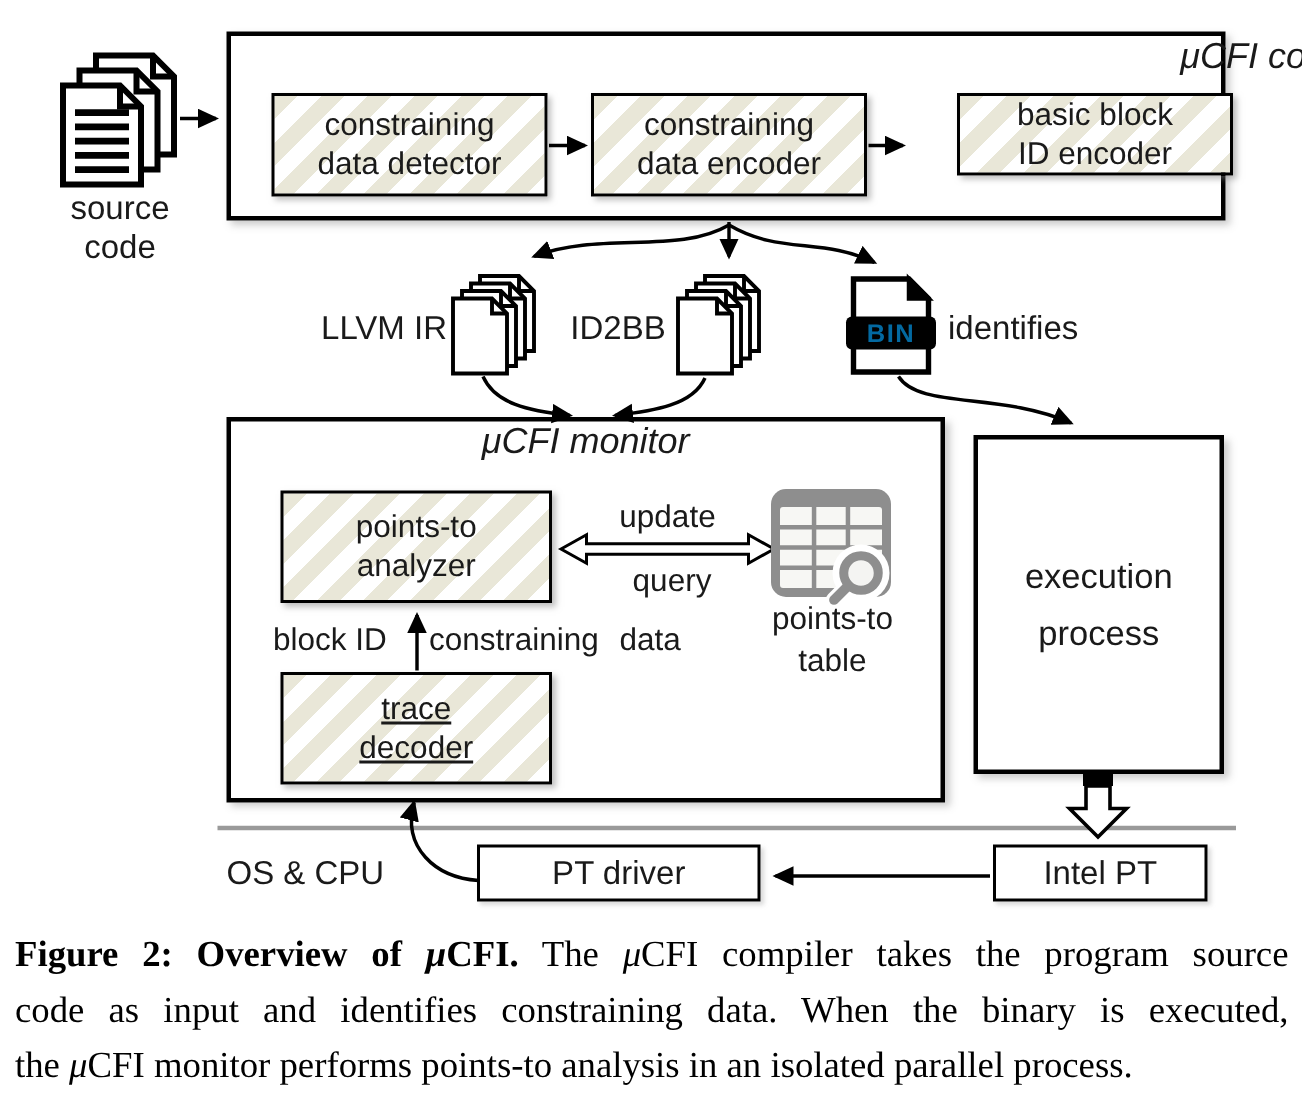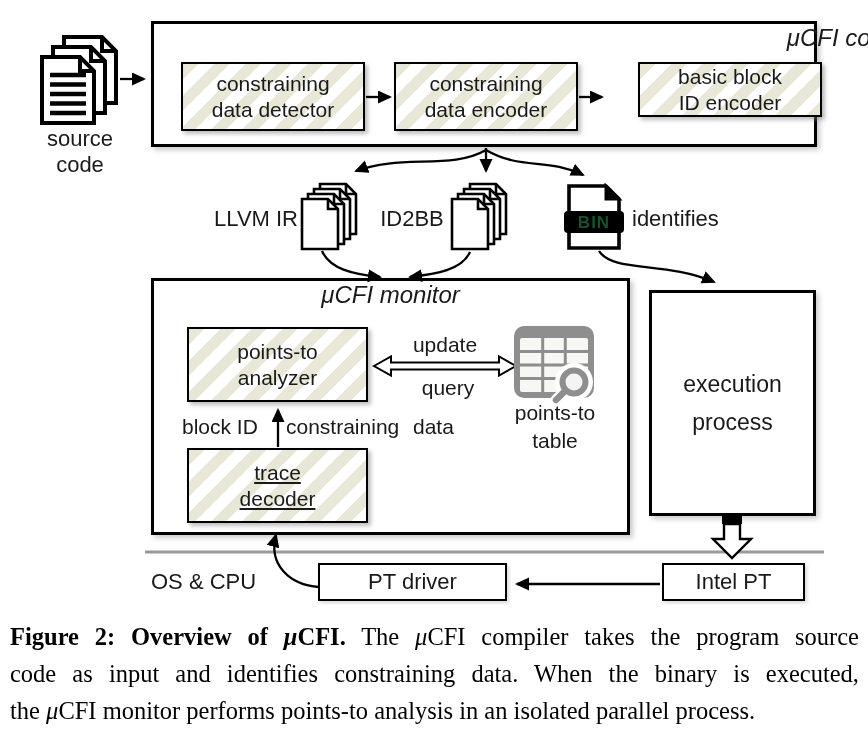--- a/index.html
+++ b/index.html
@@ -15,21 +15,21 @@
   .plain{border:2.5px solid #000;display:flex;align-items:center;justify-content:center;
          font-size:22px;box-shadow:2px 2px 3px rgba(150,150,150,.35);}
   .title{position:absolute;font-style:italic;font-size:24px;text-align:center;z-index:2;}
   .lbl{position:absolute;font-size:22px;line-height:26px;z-index:6;white-space:nowrap;}
   .ctr{text-align:center;}
   .rt{text-align:right;}
   .exec{display:flex;flex-direction:column;align-items:center;justify-content:center;
         font-size:23px;line-height:38px;}
   svg.overlay{position:absolute;left:0;top:0;z-index:5;pointer-events:none;}
   .binlabel{position:absolute;left:563px;top:211px;width:62px;height:23px;line-height:23px;
-            text-align:center;color:#14532d;font-weight:bold;font-size:17px;letter-spacing:1px;z-index:6;}
+            text-align:center;color:#0369a1;font-weight:bold;font-size:17px;letter-spacing:1px;z-index:6;}
   .caption{position:absolute;left:10px;top:618px;width:849px;color:#000;
            font-family:"Liberation Serif",serif;font-size:24.5px;z-index:2;}
   .cap-line{line-height:37px;text-align:justify;text-align-last:justify;}
   .cap-line.last{text-align-last:left;}
   .b{font-weight:bold;}
   .mu{font-style:italic;}
 </style>
 </head>
 <body>
 

